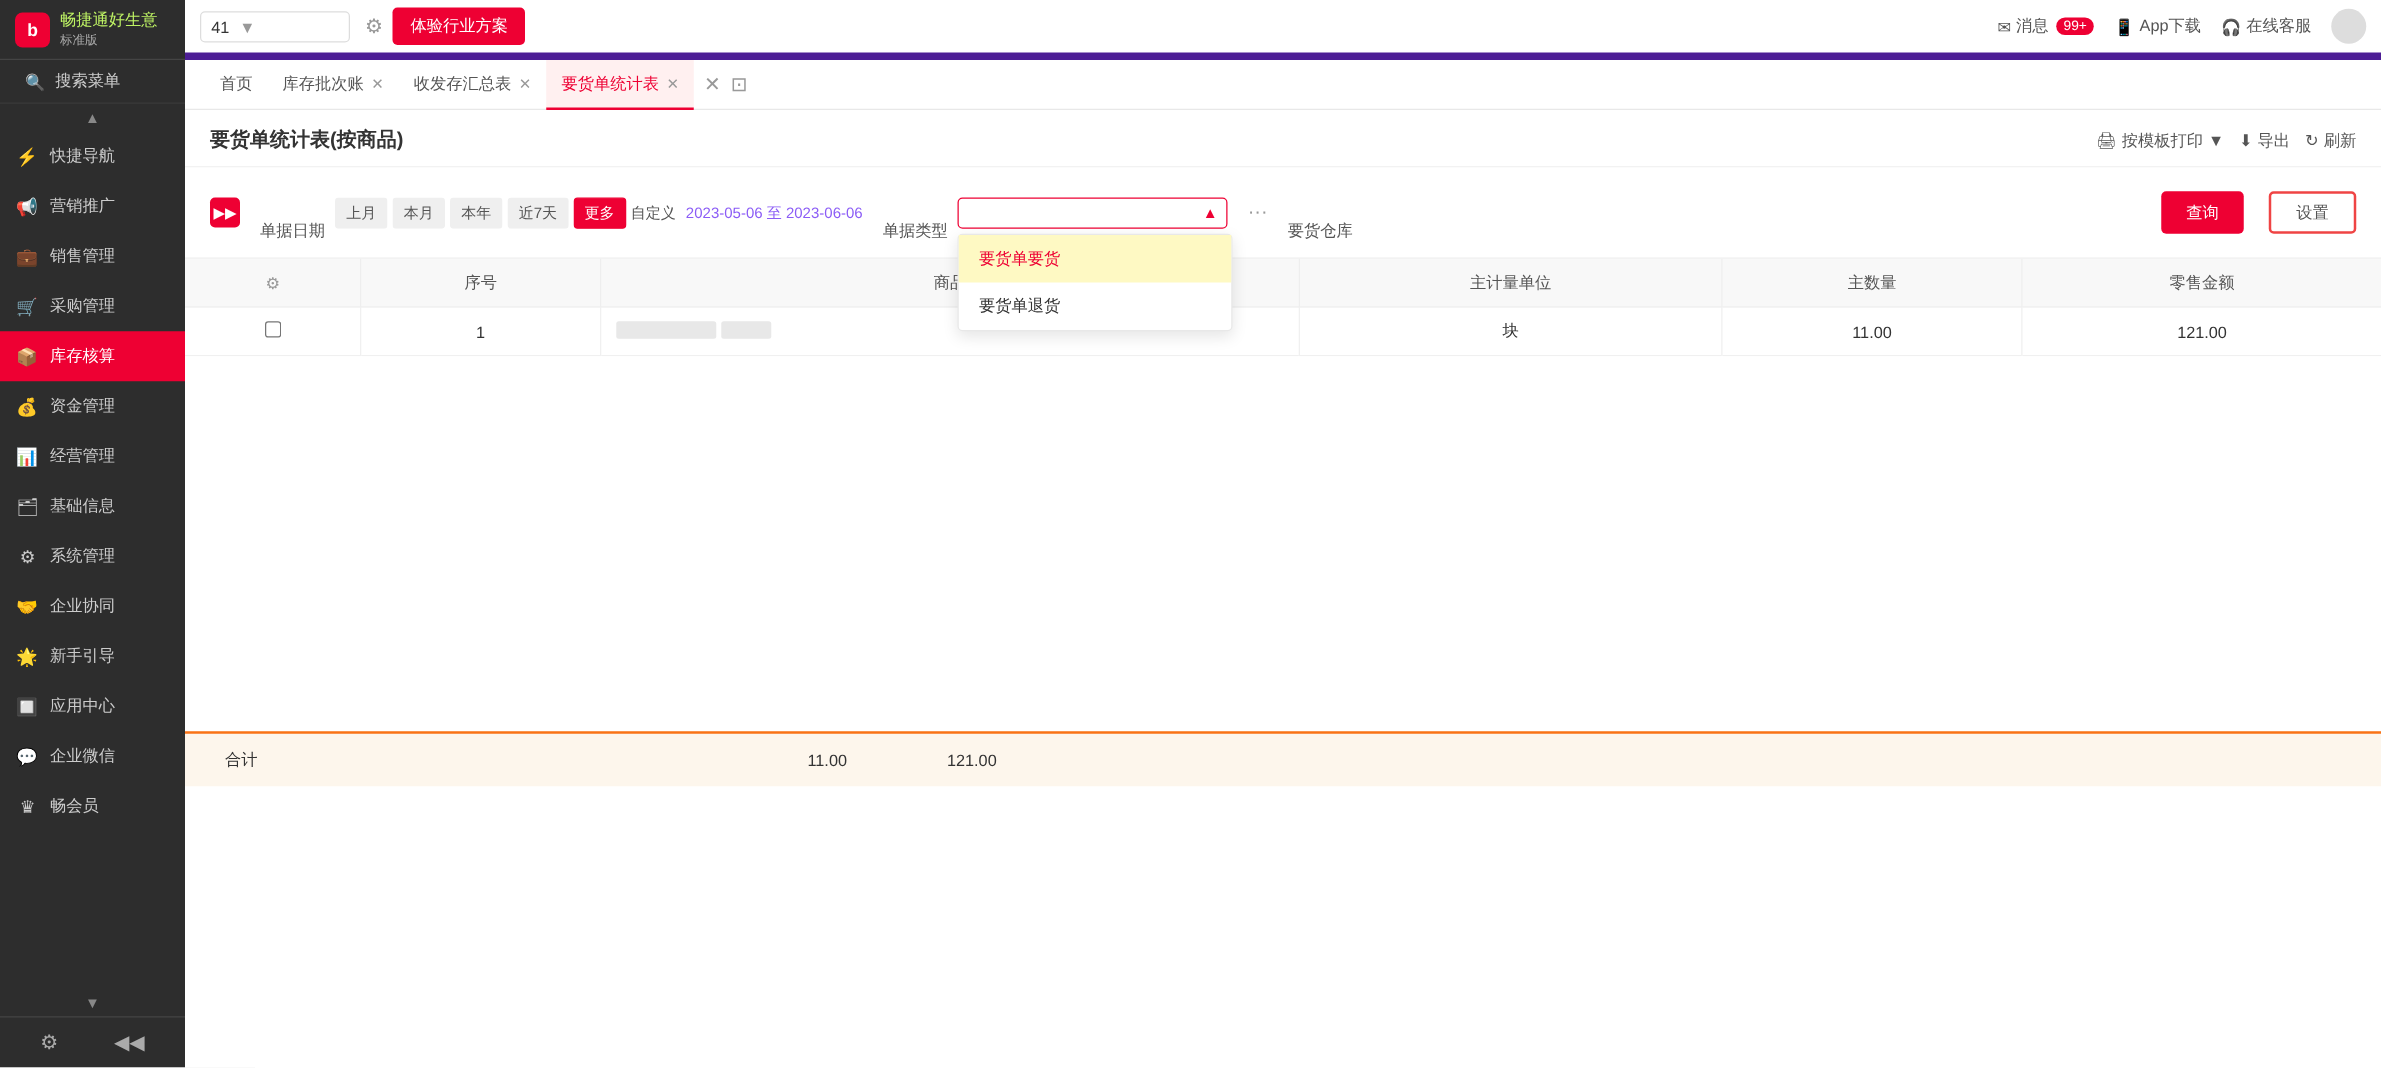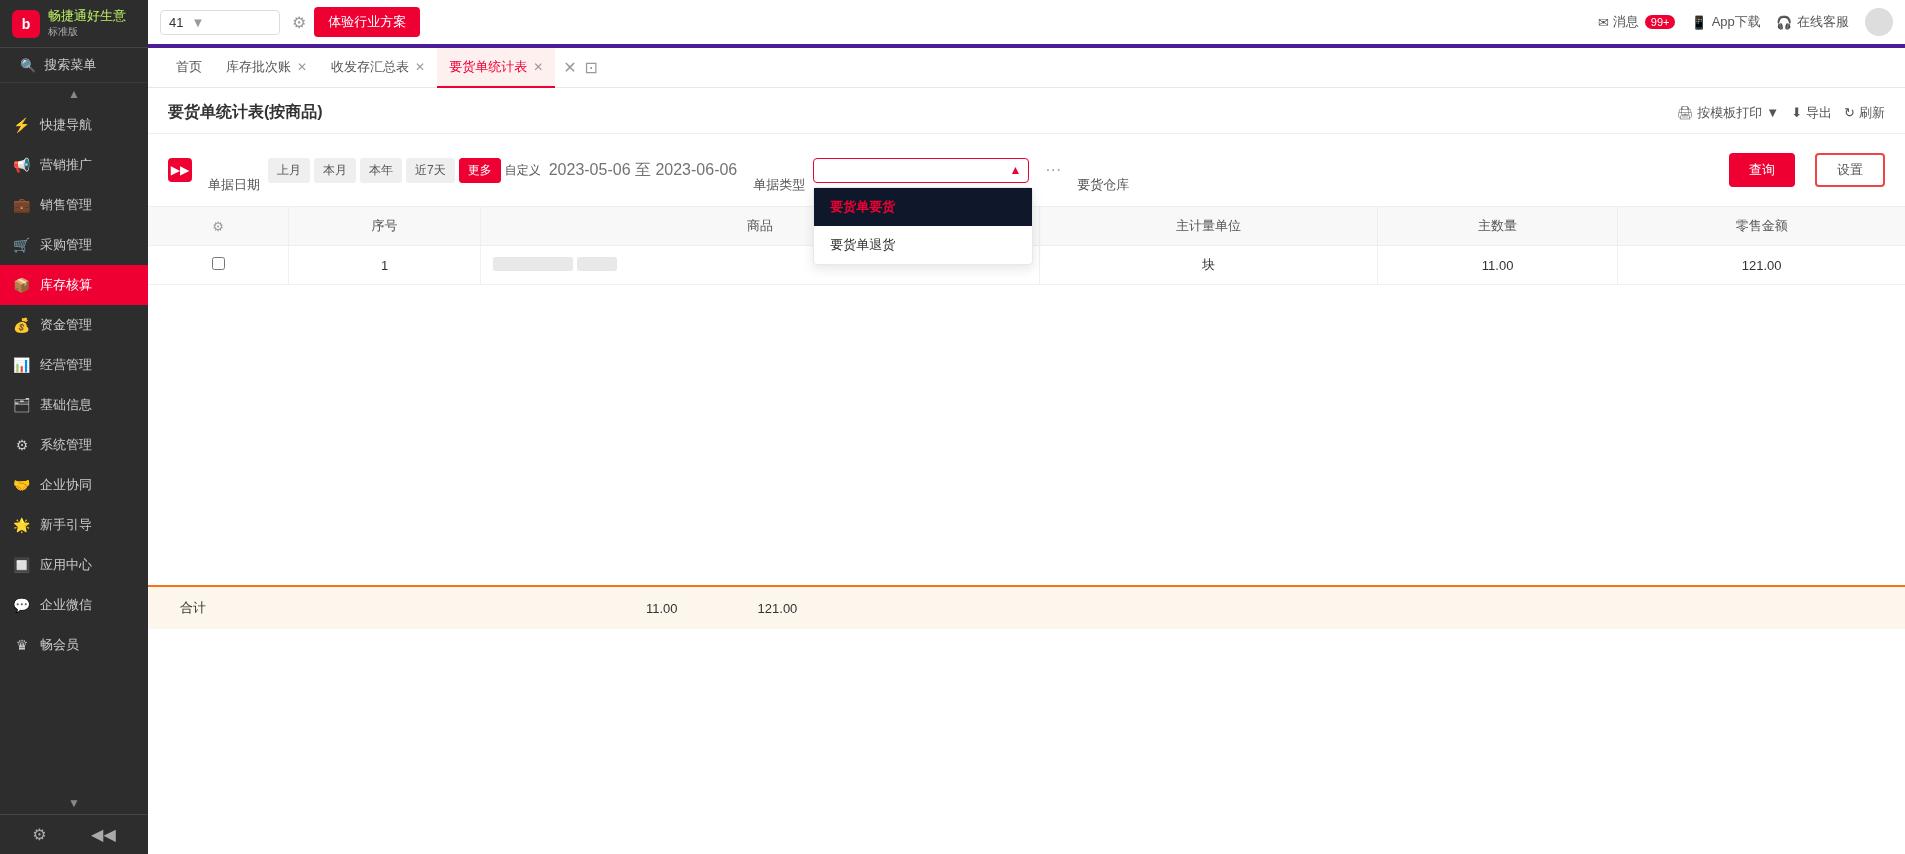--- a/index.html
+++ b/index.html
@@ -64,21 +64,21 @@
 
     
     .main { flex: 1; display: flex; flex-direction: column; overflow: hidden; }
 
     
     .topbar {
       background: #fff;
       height: 48px;
       display: flex; align-items: center;
       padding: 0 12px;
-      border-bottom: 4px solid #4c1d95;
+      border-bottom: 6px solid #4c1d95;
       flex-shrink: 0;
     }
     .topbar-left { display: flex; align-items: center; flex: 1; gap: 8px; }
     .store-selector {
       display: flex; align-items: center;
       border: 1px solid #ddd; border-radius: 4px;
       padding: 4px 8px; cursor: pointer; font-size: 13px; color: #333;
       min-width: 120px;
     }
     .store-selector .arrow { margin-left: 8px; color: #999; }
@@ -159,21 +159,21 @@
     .filter-label { color: #555; font-size: 13px; white-space: nowrap; margin-top: 30px; }
     .date-range-btns { display: flex; align-items: center; gap: 4px; }
     .date-btn {
       padding: 3px 8px; font-size: 12px; cursor: pointer;
       border: 1px solid transparent; border-radius: 3px; color: #555;
     }
     .date-btn.more {
       background: #e03; color: white; border-color: #e03;
     }
     .date-custom { color: #555; font-size: 12px; cursor: pointer; }
-    .date-value { font-size: 16px; color: #737373; }
+    .date-value { font-size: 12px; color: #8b5cf6; }
 
     .filter-select-wrapper { position: relative; display: flex; align-items: center; }
     .filter-select {
       border: 1px solid #e03;
       border-radius: 4px;
       padding: 4px 30px 4px 8px;
       font-size: 13px;
       color: #333;
       background: white;
       min-width: 200px;
@@ -210,21 +210,21 @@
       box-shadow: 0 4px 12px rgba(0,0,0,0.1);
       min-width: 220px;
       z-index: 999;
     }
     .dropdown-item {
       padding: 10px 16px;
       font-size: 13px;
       color: #333;
       cursor: pointer;
     }
-    .dropdown-item.selected { background: #0f172a; color: #e03; font-weight: bold; }
+    .dropdown-item.selected { background: #fef9c3; color: #e03; }
 
     
     .table-wrapper {
       padding: 0 0 0 0;
       overflow-x: auto;
     }
     table {
       width: 100%;
       border-collapse: collapse;
       font-size: 13px;

